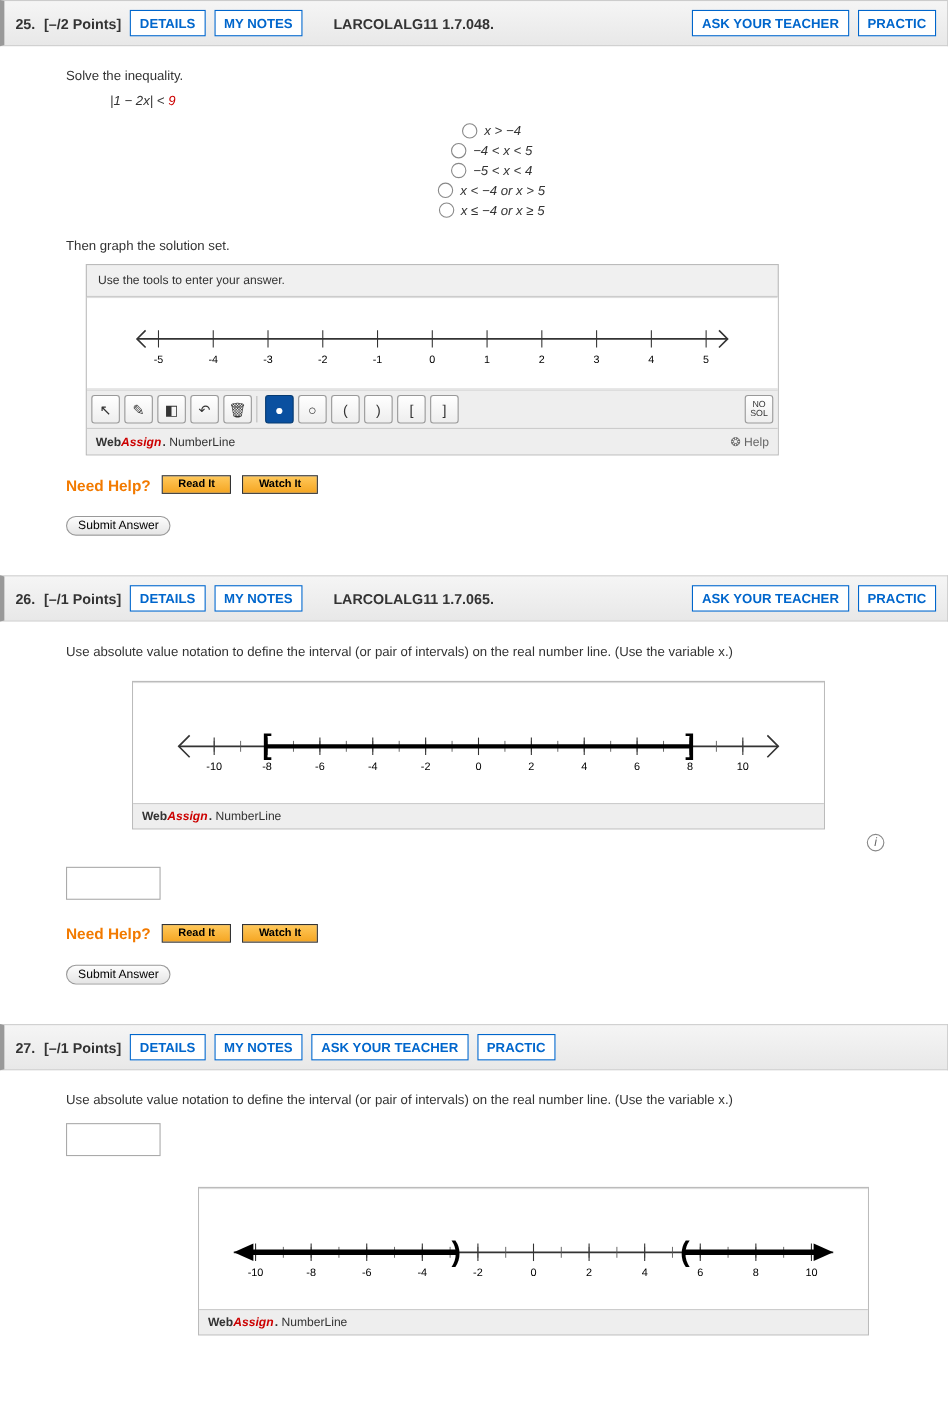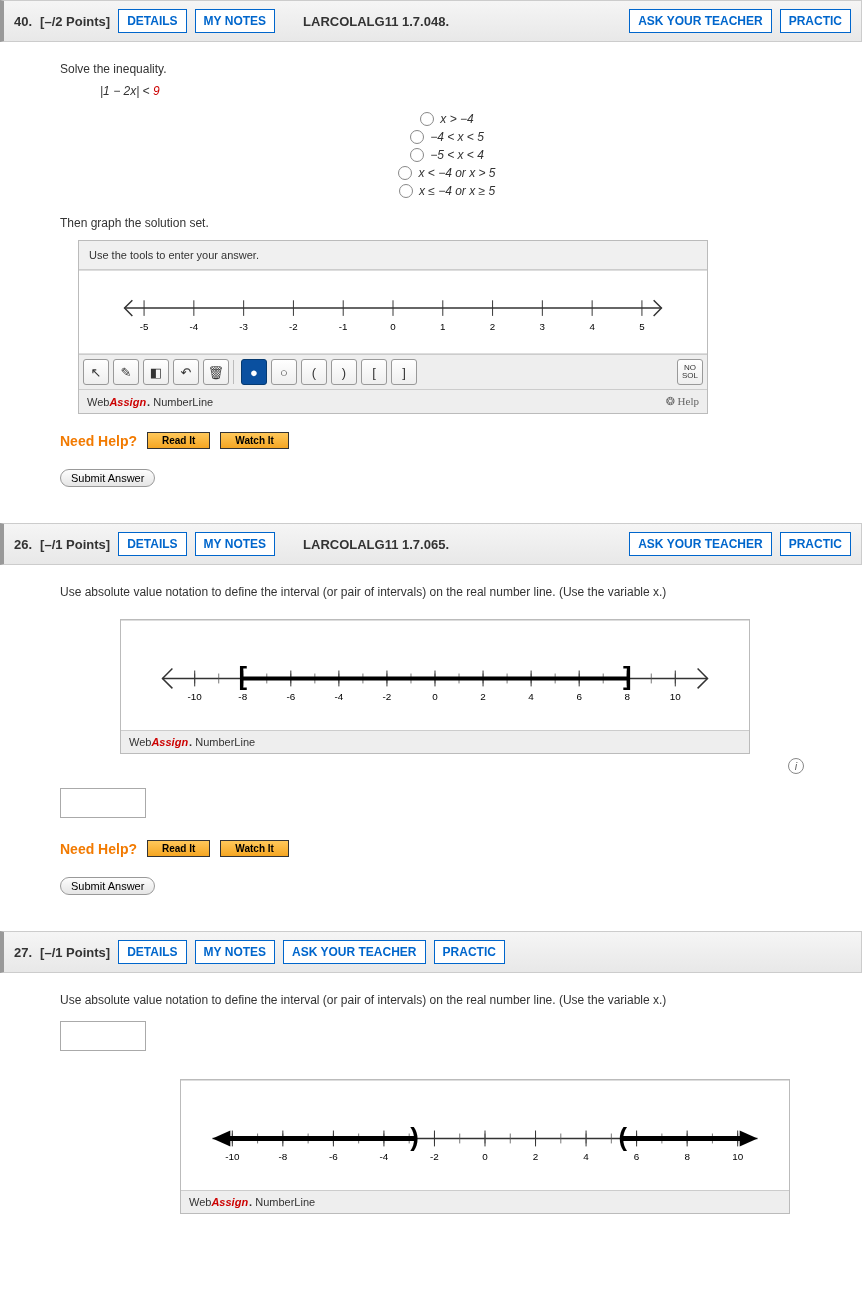--- a/index.html
+++ b/index.html
@@ -74,24 +74,24 @@
   .tool.right { margin-left: auto; font-size: 8px; line-height: 1; text-align: center; padding: 1px; }
   .nl-footer {
     background: #eee;
     border-top: 1px solid #ccc;
     padding: 5px 8px;
     display: flex;
     justify-content: space-between;
     align-items: center;
     font-size: 11px;
   }
-  .wa-brand .wa1 { font-weight: normal; color: #333; }
+  .wa-brand .wa1 { font-weight: bold; color: #333; }
   .wa-brand .wa2 { font-weight: bold; color: #c00; font-style: italic; }
   .wa-brand .wa3 { font-weight: bold; color: #333; margin-left: 1px; }
-  .help-link { color: #666; cursor: pointer; font-family: Liberation Serif, serif; }
+  .help-link { color: #666; cursor: pointer; }
   .need-help {
     color: #f27a00;
     font-weight: bold;
     font-size: 14px;
     margin-top: 18px;
     margin-left: 0px;
     display: flex;
     align-items: center;
     gap: 10px;
   }
@@ -124,21 +124,21 @@
   .info-icon {
     display: inline-flex; width: 16px; height: 16px; border: 1px solid #888; border-radius: 50%;
     align-items: center; justify-content: center; font-style: italic; color: #666; font-size: 11px;
   }
 </style>
 </head>
 <body>
 
 <div class="question">
   <div class="q-header">
-    <span class="q-num">40.</span>
+    <span class="q-num">25.</span>
     <span class="points">[–/2 Points]</span>
     <button class="btn-details">DETAILS</button>
     <button class="btn-notes">MY NOTES</button>
     <span class="src">LARCOLALG11 1.7.048.</span>
     <button class="btn-teacher">ASK YOUR TEACHER</button>
     <button class="btn-practice">PRACTIC</button>
   </div>
   <div class="q-body">
     <div class="prompt">Solve the inequality.</div>
     <div class="inequality">

